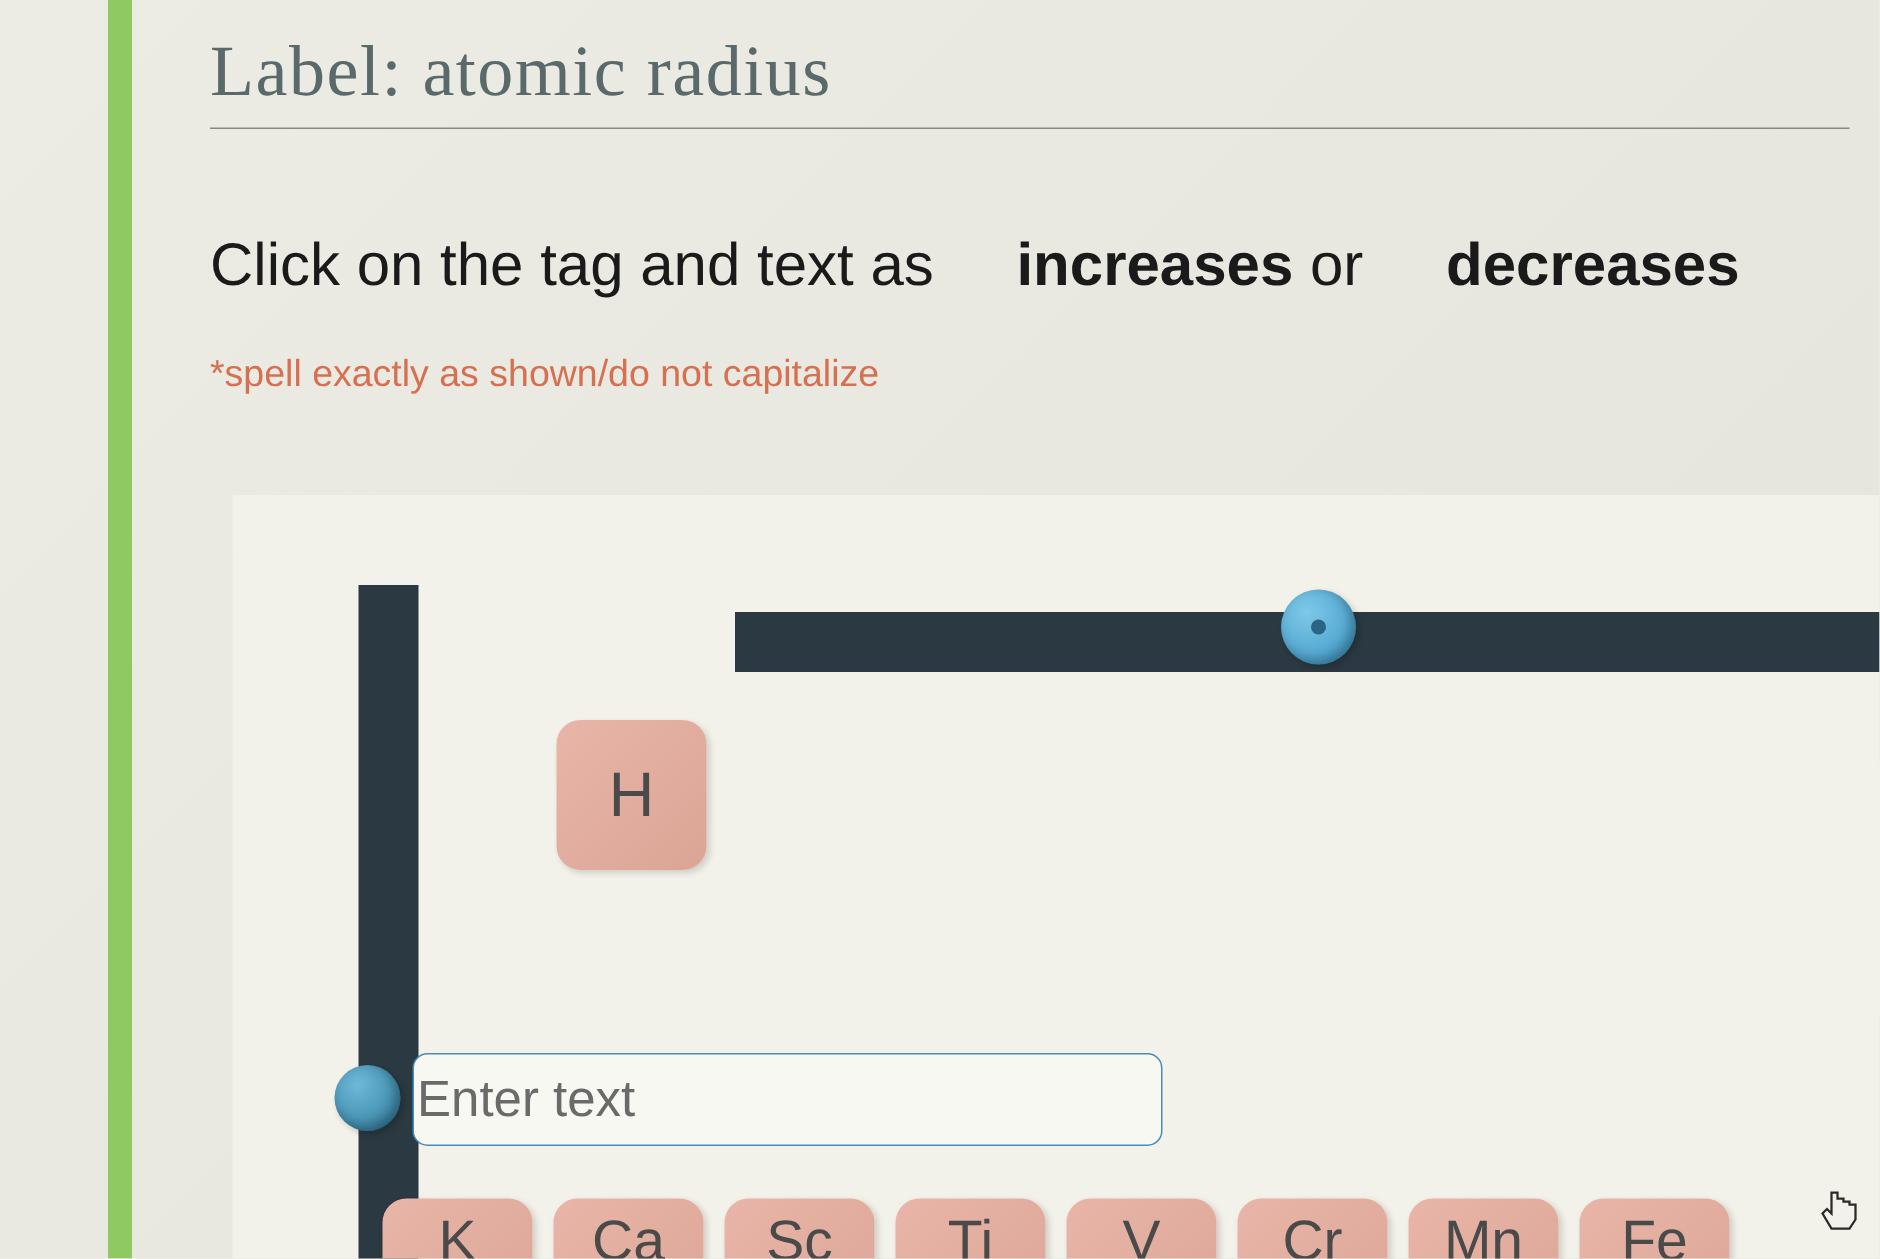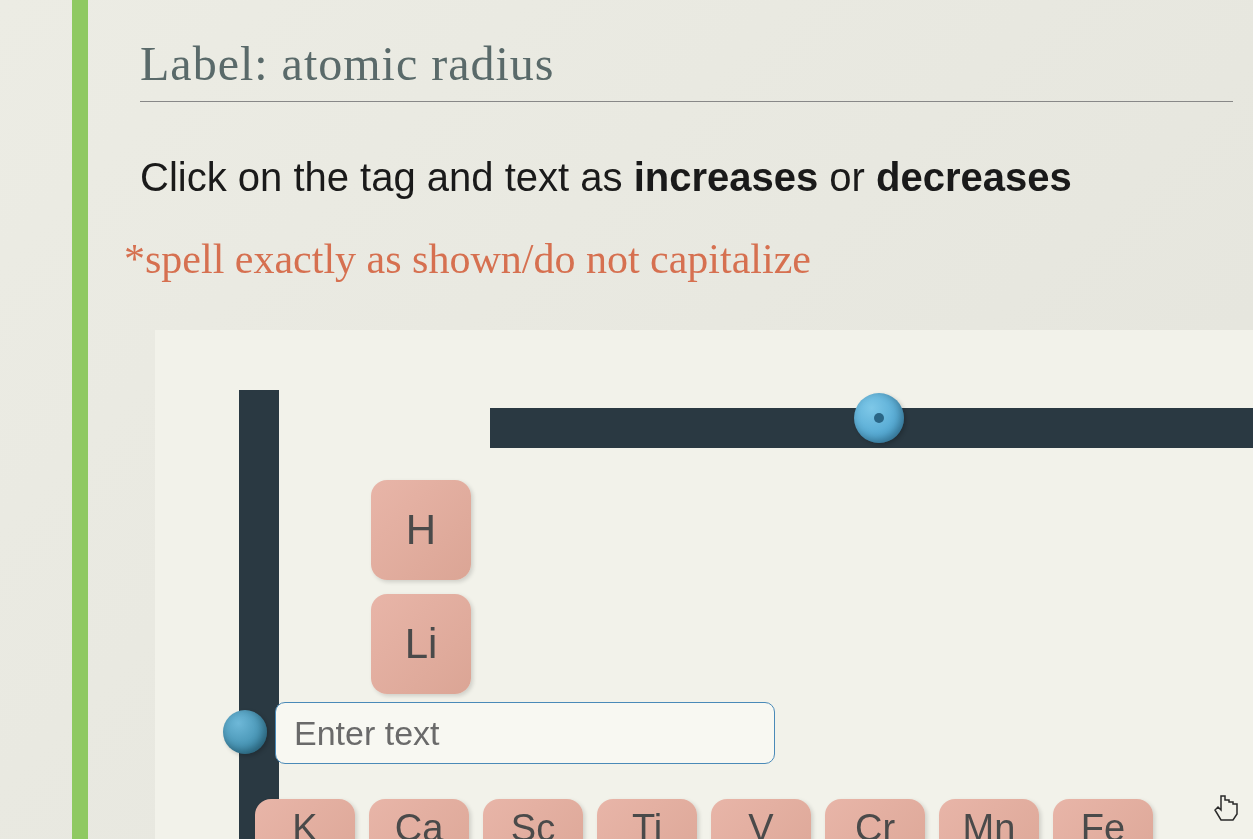--- a/index.html
+++ b/index.html
@@ -36,47 +36,46 @@
       left: 140px;
       top: 20px;
       right: 20px;
     }
     .label-text {
       font-family: 'Comic Sans MS', cursive;
       font-size: 48px;
       color: #5a6a6a;
       font-weight: 300;
       letter-spacing: 1px;
-      margin-top: 16px;
     }
     .divider {
       height: 1px;
       background: #888;
       margin-top: 10px;
       width: 100%;
     }
     .instruction-text {
       position: absolute;
       left: 140px;
       top: 155px;
       font-size: 40px;
       color: #1a1a1a;
       font-weight: 400;
     }
     .instruction-text .bold {
       font-weight: 700;
+      margin-left: 44px;
     }
     .note-text {
       position: absolute;
-      left: 124px;
+      left: 140px;
       top: 235px;
-      font-size: 42px;
+      font-size: 25px;
       color: #d67050;
       font-weight: 400;
-      font-family: Liberation Serif, serif;
     }
     .periodic-canvas {
       position: absolute;
       left: 155px;
       top: 330px;
       right: 0;
       bottom: 0;
       background: #f2f2ea;
     }
     .vertical-bar {
@@ -147,21 +146,21 @@
     .el-be { left: 332px; top: 264px; }
     .input-box {
       position: absolute;
       left: 120px;
       top: 372px;
       width: 500px;
       height: 62px;
       background: #f8f8f2;
       border: 1px solid #4a8ab8;
       border-radius: 10px;
-      padding: 10px 18px;
+      padding: 10px 2px;
       font-size: 34px;
       color: #6a6a6a;
       outline: none;
     }
     .input-box::placeholder {
       color: #6a6a6a;
     }
     .partial-row {
       position: absolute;
       left: 100px;
@@ -208,21 +207,20 @@
 
   <div class="note-text">*spell exactly as shown/do not capitalize</div>
 
   <div class="periodic-canvas">
     <div class="vertical-bar"></div>
     <div class="horizontal-bar"></div>
     <div class="blue-pin-top"></div>
     <div class="blue-pin-left"></div>
 
     <div class="element-tile el-h">H</div>
-    <div class="element-tile el-li">Li</div>
 
     <input type="text" class="input-box" placeholder="Enter text" style="">
 
     <div class="partial-row">
       <div class="partial-tile">K</div>
       <div class="partial-tile">Ca</div>
       <div class="partial-tile">Sc</div>
       <div class="partial-tile">Ti</div>
       <div class="partial-tile">V</div>
       <div class="partial-tile">Cr</div>

